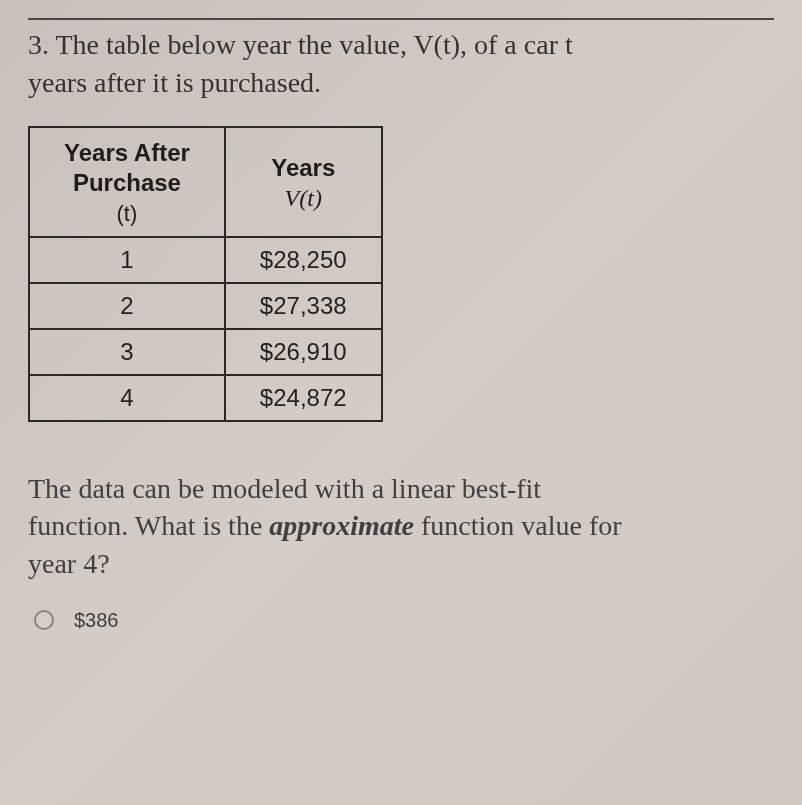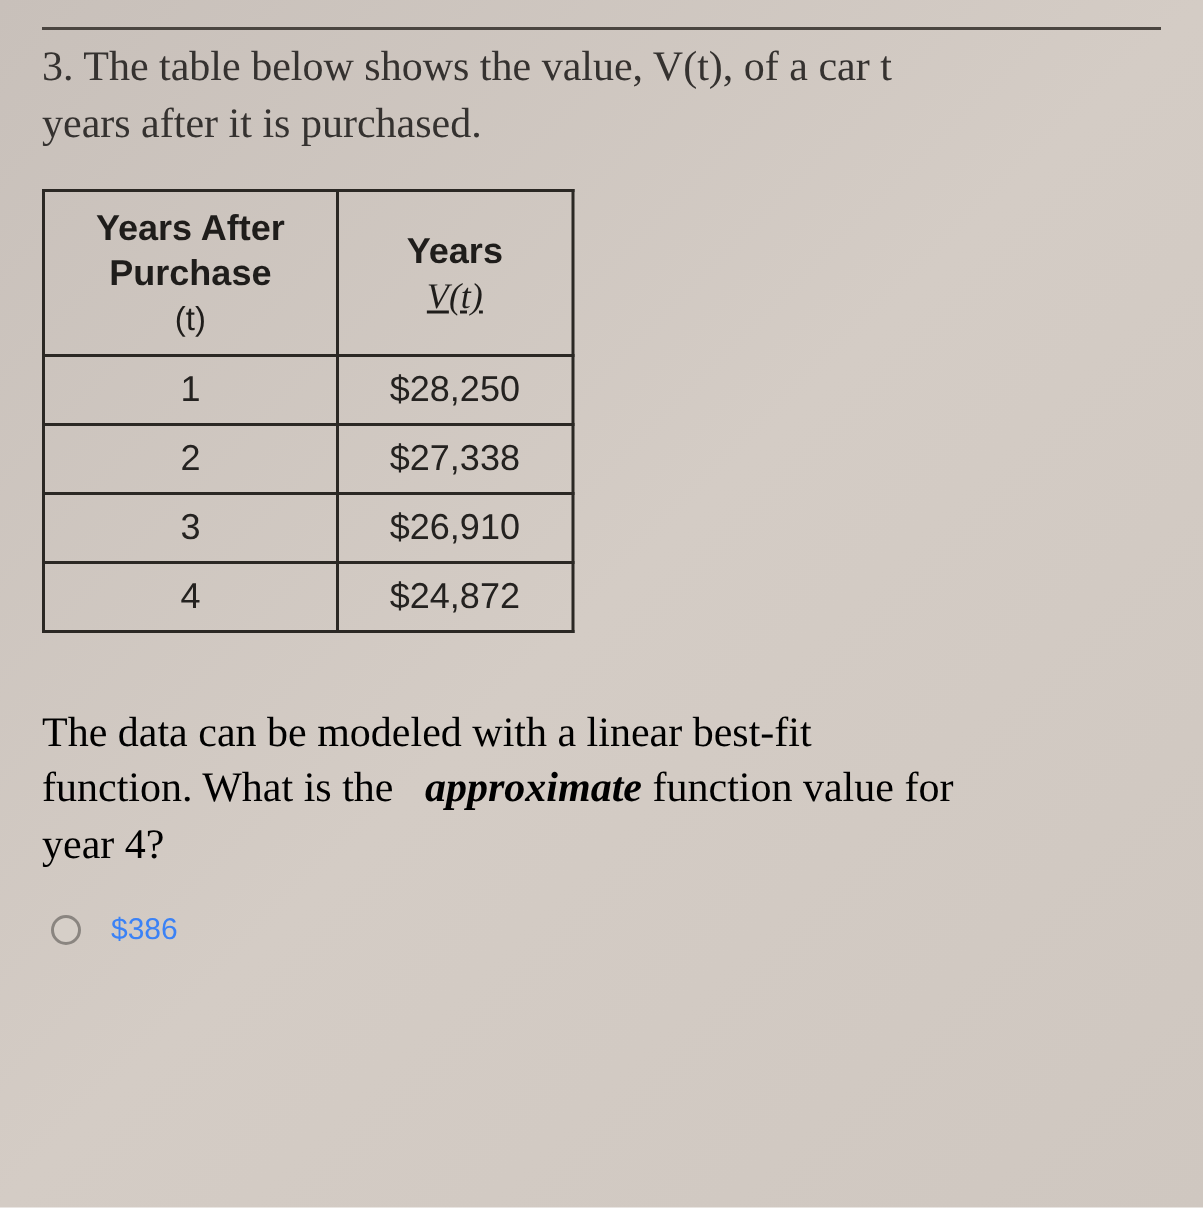--- a/index.html
+++ b/index.html
@@ -52,38 +52,36 @@
     }
     th .sub {
       font-weight: normal;
       font-style: normal;
       font-size: 22px;
     }
     th .ital {
       font-style: italic;
       font-family: Georgia, 'Times New Roman', serif;
       font-weight: normal;
-      text-decoration: underline;
     }
     td {
       font-family: Arial, Helvetica, sans-serif;
       font-size: 24px;
       padding: 8px 34px;
       color: #242220;
     }
     .q2 {
       font-size: 28px;
       line-height: 1.35;
-      color: #000000;
+      color: #404040;
       margin-bottom: 26px;
     }
     .q2 .bi {
       font-weight: bold;
       font-style: italic;
-      margin-left: 14px;
     }
     .options {
       padding-left: 6px;
     }
     .opt {
       display: flex;
       align-items: center;
       margin-bottom: 14px;
     }
     .radio {
@@ -106,31 +104,31 @@
       content: "";
       width: 12px;
       height: 12px;
       background: #1a1816;
       border-radius: 50%;
       display: block;
     }
     .opt-label {
       font-family: Arial, Helvetica, sans-serif;
       font-size: 20px;
-      color: #3b82f6;
+      color: #404040;
     }
   </style>
 </head>
 <body>
 
 <div class="top-rule"></div>
 
 <p class="question-text">
   <span>3.</span>
-  <span>The table below shows the value, V(t), of a car t</span><br>
+  <span>The table below year the value, V(t), of a car t</span><br>
   <span>years after it is purchased.</span>
 </p>
 
 <div class="table-wrap">
   <table>
     <thead>
       <tr>
         <th>
           <span>Years After</span><br>
           <span>Purchase</span><br>

